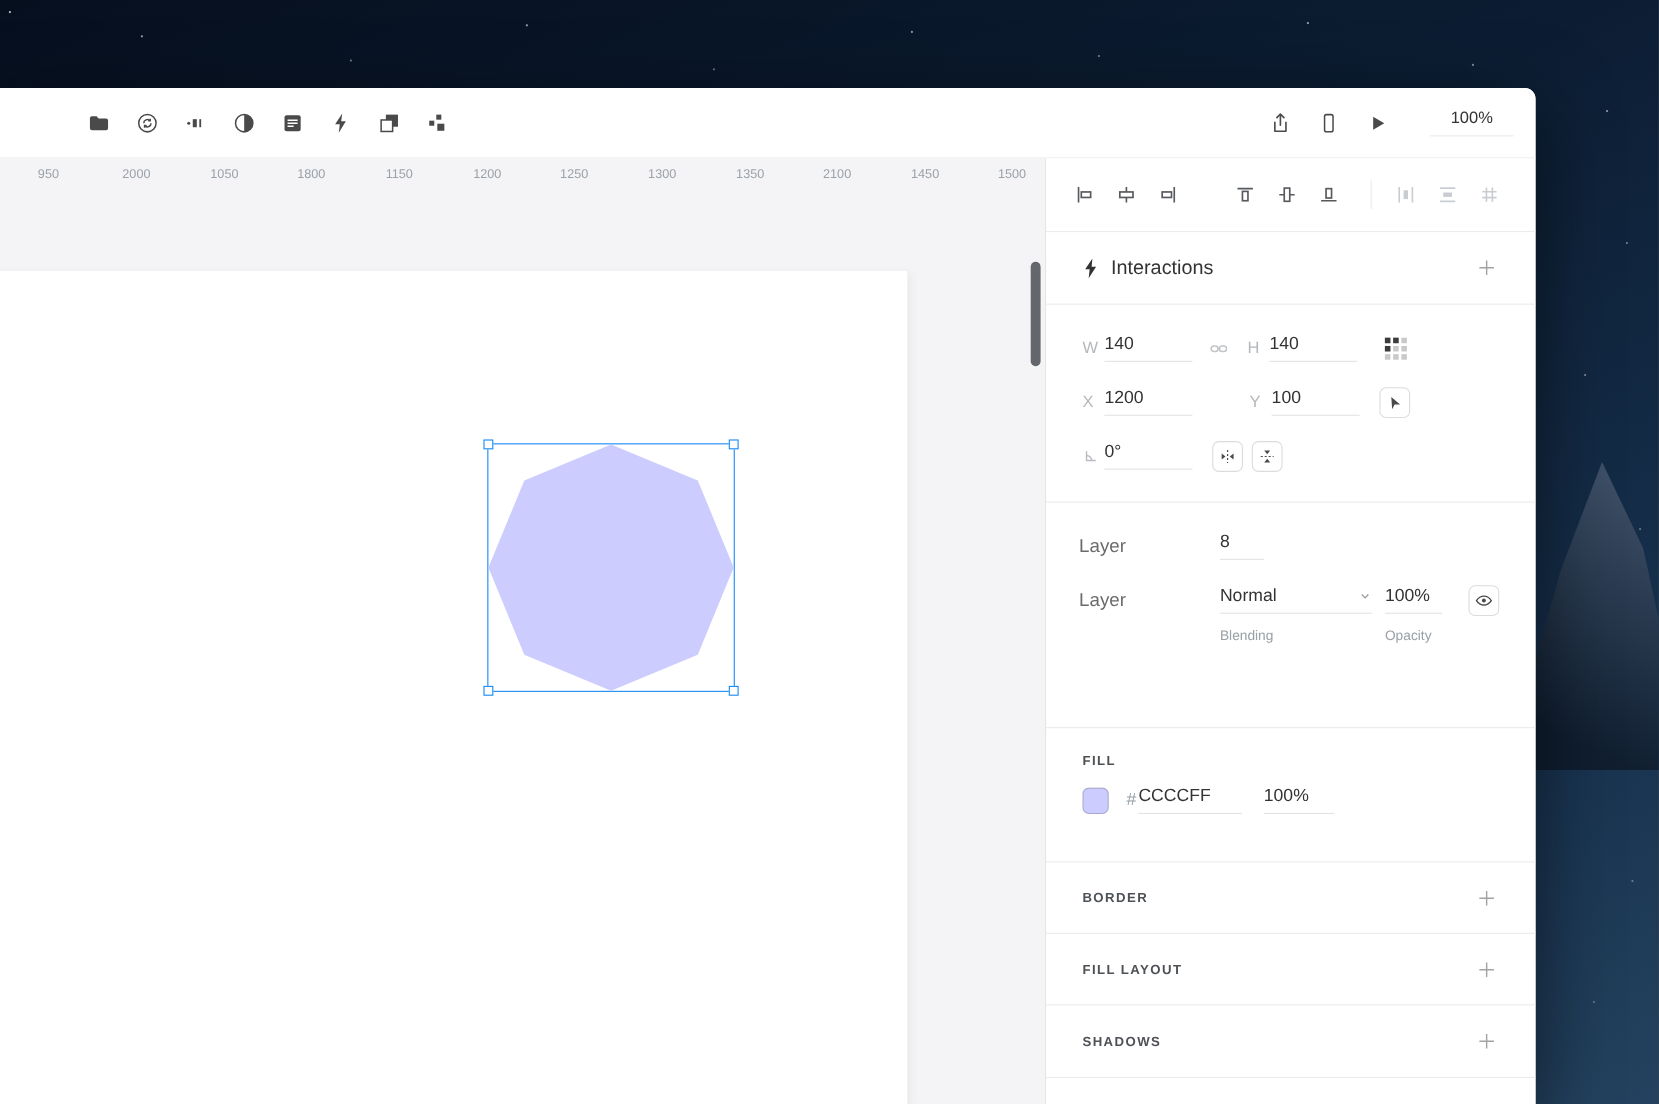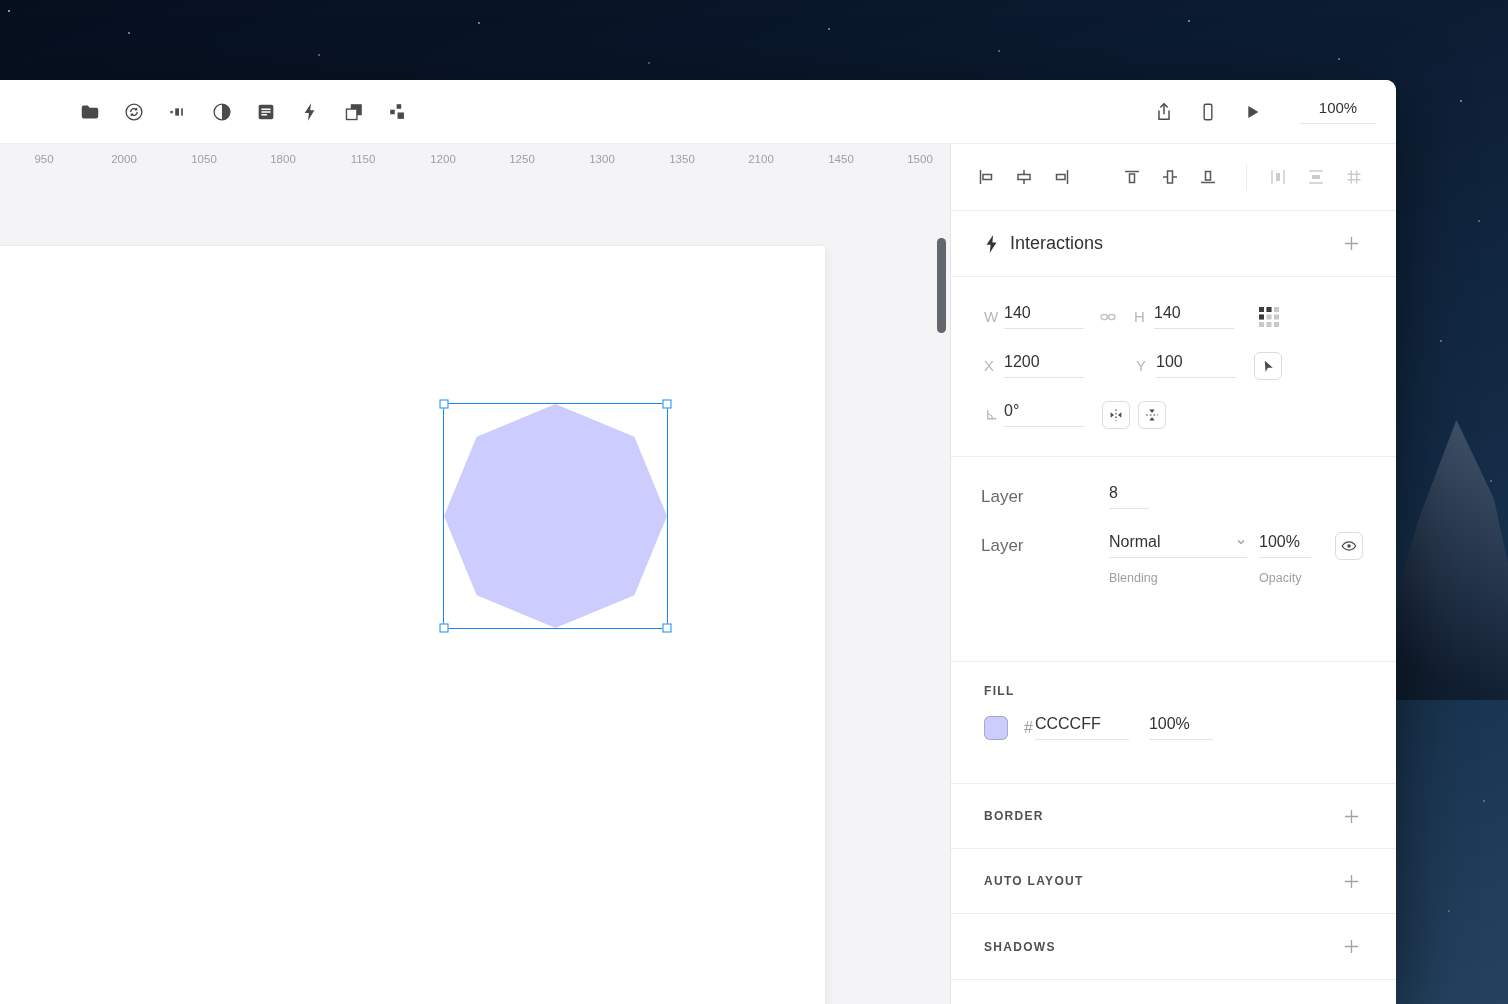--- a/index.html
+++ b/index.html
@@ -435,21 +435,21 @@
           <span class="sechead">BORDER</span>
           <button class="plus">
               <span>
             <svg width="17" height="17" viewBox="0 0 18 18" stroke="#a3a3a3" stroke-width="1.4">
                   <path d="M9 2v14M2 9h14"></path>
                 </svg>
               </span>
             </button>
         </div>
         <div class="blk secrow">
-          <span class="sechead">AUTO LAYOUT</span>
+          <span class="sechead">FILL LAYOUT</span>
           <button class="plus">
               <span>
             <svg width="17" height="17" viewBox="0 0 18 18" stroke="#a3a3a3" stroke-width="1.4">
                   <path d="M9 2v14M2 9h14"></path>
                 </svg>
               </span>
             </button>
         </div>
         <div class="blk secrow">
           <span class="sechead">SHADOWS</span>

